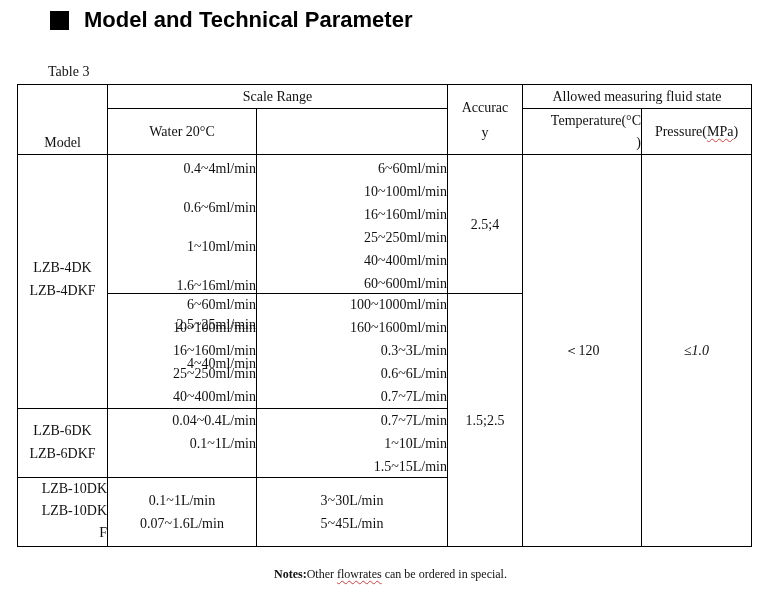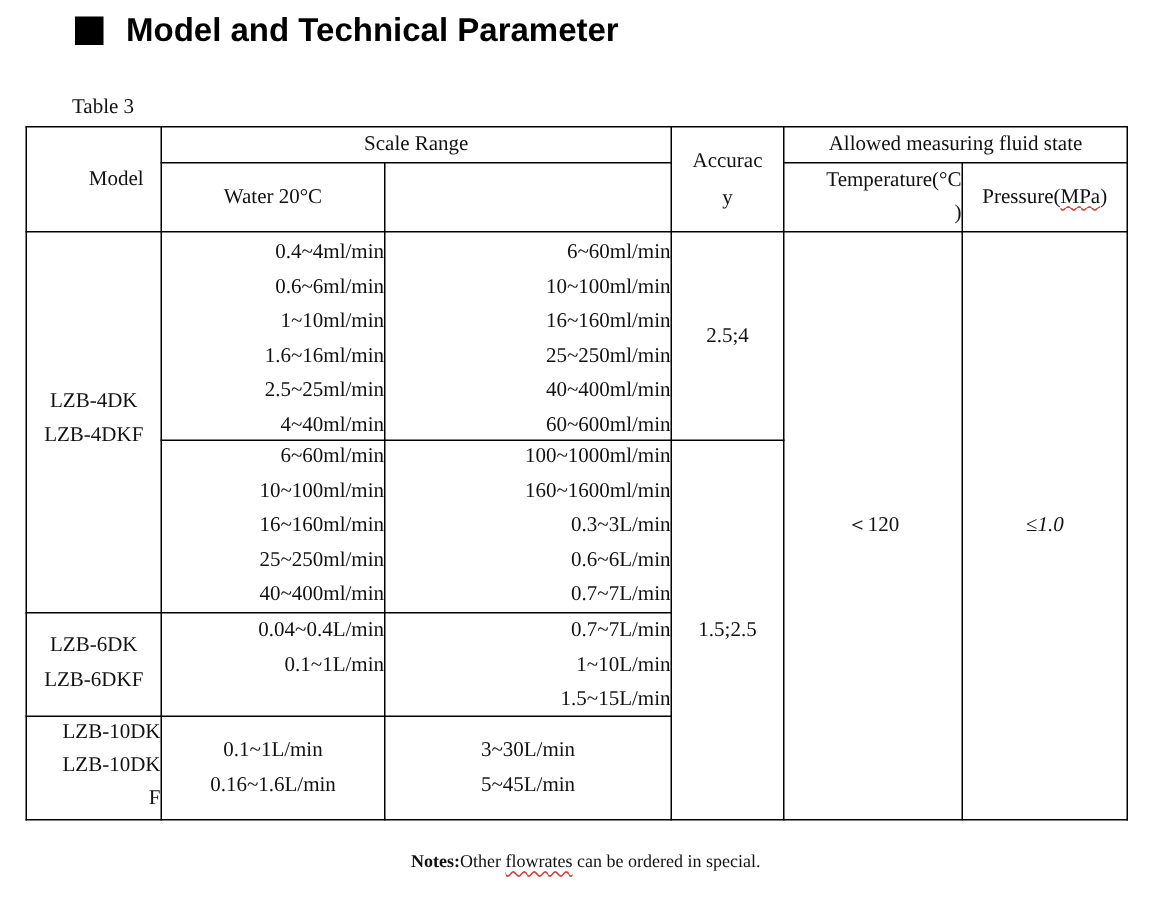--- a/index.html
+++ b/index.html
@@ -103,21 +103,21 @@
   <div class="line" style="left:505px;top:0;width:1px;height:463px;"></div>
   <div class="line" style="left:624px;top:24px;width:1px;height:439px;"></div>
 
   <div class="line" style="left:90px;top:24px;width:341px;height:1px;"></div>
   <div class="line" style="left:505px;top:24px;width:230px;height:1px;"></div>
   <div class="line" style="left:0;top:70px;width:735px;height:1px;"></div>
   <div class="line" style="left:90px;top:209px;width:416px;height:1px;"></div>
   <div class="line" style="left:0;top:324px;width:431px;height:1px;"></div>
   <div class="line" style="left:0;top:393px;width:431px;height:1px;"></div>
 
-  <div class="cell hdr" style="left:16px;top:1px;width:89px;height:69px;">
+  <div class="cell hdr" style="left:1px;top:1px;width:89px;height:69px;justify-content:flex-end;">
     <span class="ln">Model</span>
   </div>
   <div class="cell hdr" style="left:91px;top:1px;width:339px;height:23px;">
     <span class="ln">Scale Range</span>
   </div>
   <div class="cell hdr" style="left:91px;top:25px;width:148px;height:45px;">
     <span class="ln">Water 20°C</span>
   </div>
   <div class="cell hdr" style="left:431px;top:1px;width:74px;height:69px;line-height:25px;">
     <span class="ln">Accurac</span>
@@ -131,21 +131,21 @@
     <span class="ln">)</span>
   </div>
   <div class="cell hdr" style="left:625px;top:25px;width:109px;height:45px;">
     <span class="ln"><span>Pressure(</span><span class="squiggle">MPa</span><span>)</span></span>
   </div>
 
   <div class="cell" style="left:1px;top:172px;width:89px;height:50px;justify-content:flex-start;">
     <span class="ln">LZB-4DK</span>
     <span class="ln">LZB-4DKF</span>
   </div>
-  <div class="cell top" style="left:91px;top:73px;width:148px;height:136px;">
+  <div class="cell top" style="left:91px;top:73px;width:148px;height:136px;gap:16px;">
     <span class="ln">0.4~4ml/min</span>
     <span class="ln">0.6~6ml/min</span>
     <span class="ln">1~10ml/min</span>
     <span class="ln">1.6~16ml/min</span>
     <span class="ln">2.5~25ml/min</span>
     <span class="ln">4~40ml/min</span>
   </div>
   <div class="cell top" style="left:240px;top:73px;width:190px;height:136px;">
     <span class="ln">6~60ml/min</span>
     <span class="ln">10~100ml/min</span>
@@ -183,21 +183,21 @@
     <span class="ln">1.5~15L/min</span>
   </div>
 
   <div class="cell top" style="left:1px;top:394px;width:89px;height:68px;line-height:22px;">
     <span class="ln">LZB-10DK</span>
     <span class="ln">LZB-10DK</span>
     <span class="ln">F</span>
   </div>
   <div class="cell" style="left:91px;top:394px;width:148px;height:68px;">
     <span class="ln">0.1~1L/min</span>
-    <span class="ln">0.16~1.6L/min</span>
+    <span class="ln">0.07~1.6L/min</span>
   </div>
   <div class="cell" style="left:240px;top:394px;width:190px;height:68px;">
     <span class="ln">3~30L/min</span>
     <span class="ln">5~45L/min</span>
   </div>
 
   <div class="cell" style="left:431px;top:71px;width:74px;height:138px;text-align:right;">
     <span class="ln">2.5;4</span>
   </div>
   <div class="cell" style="left:431px;top:210px;width:74px;height:252px;">

